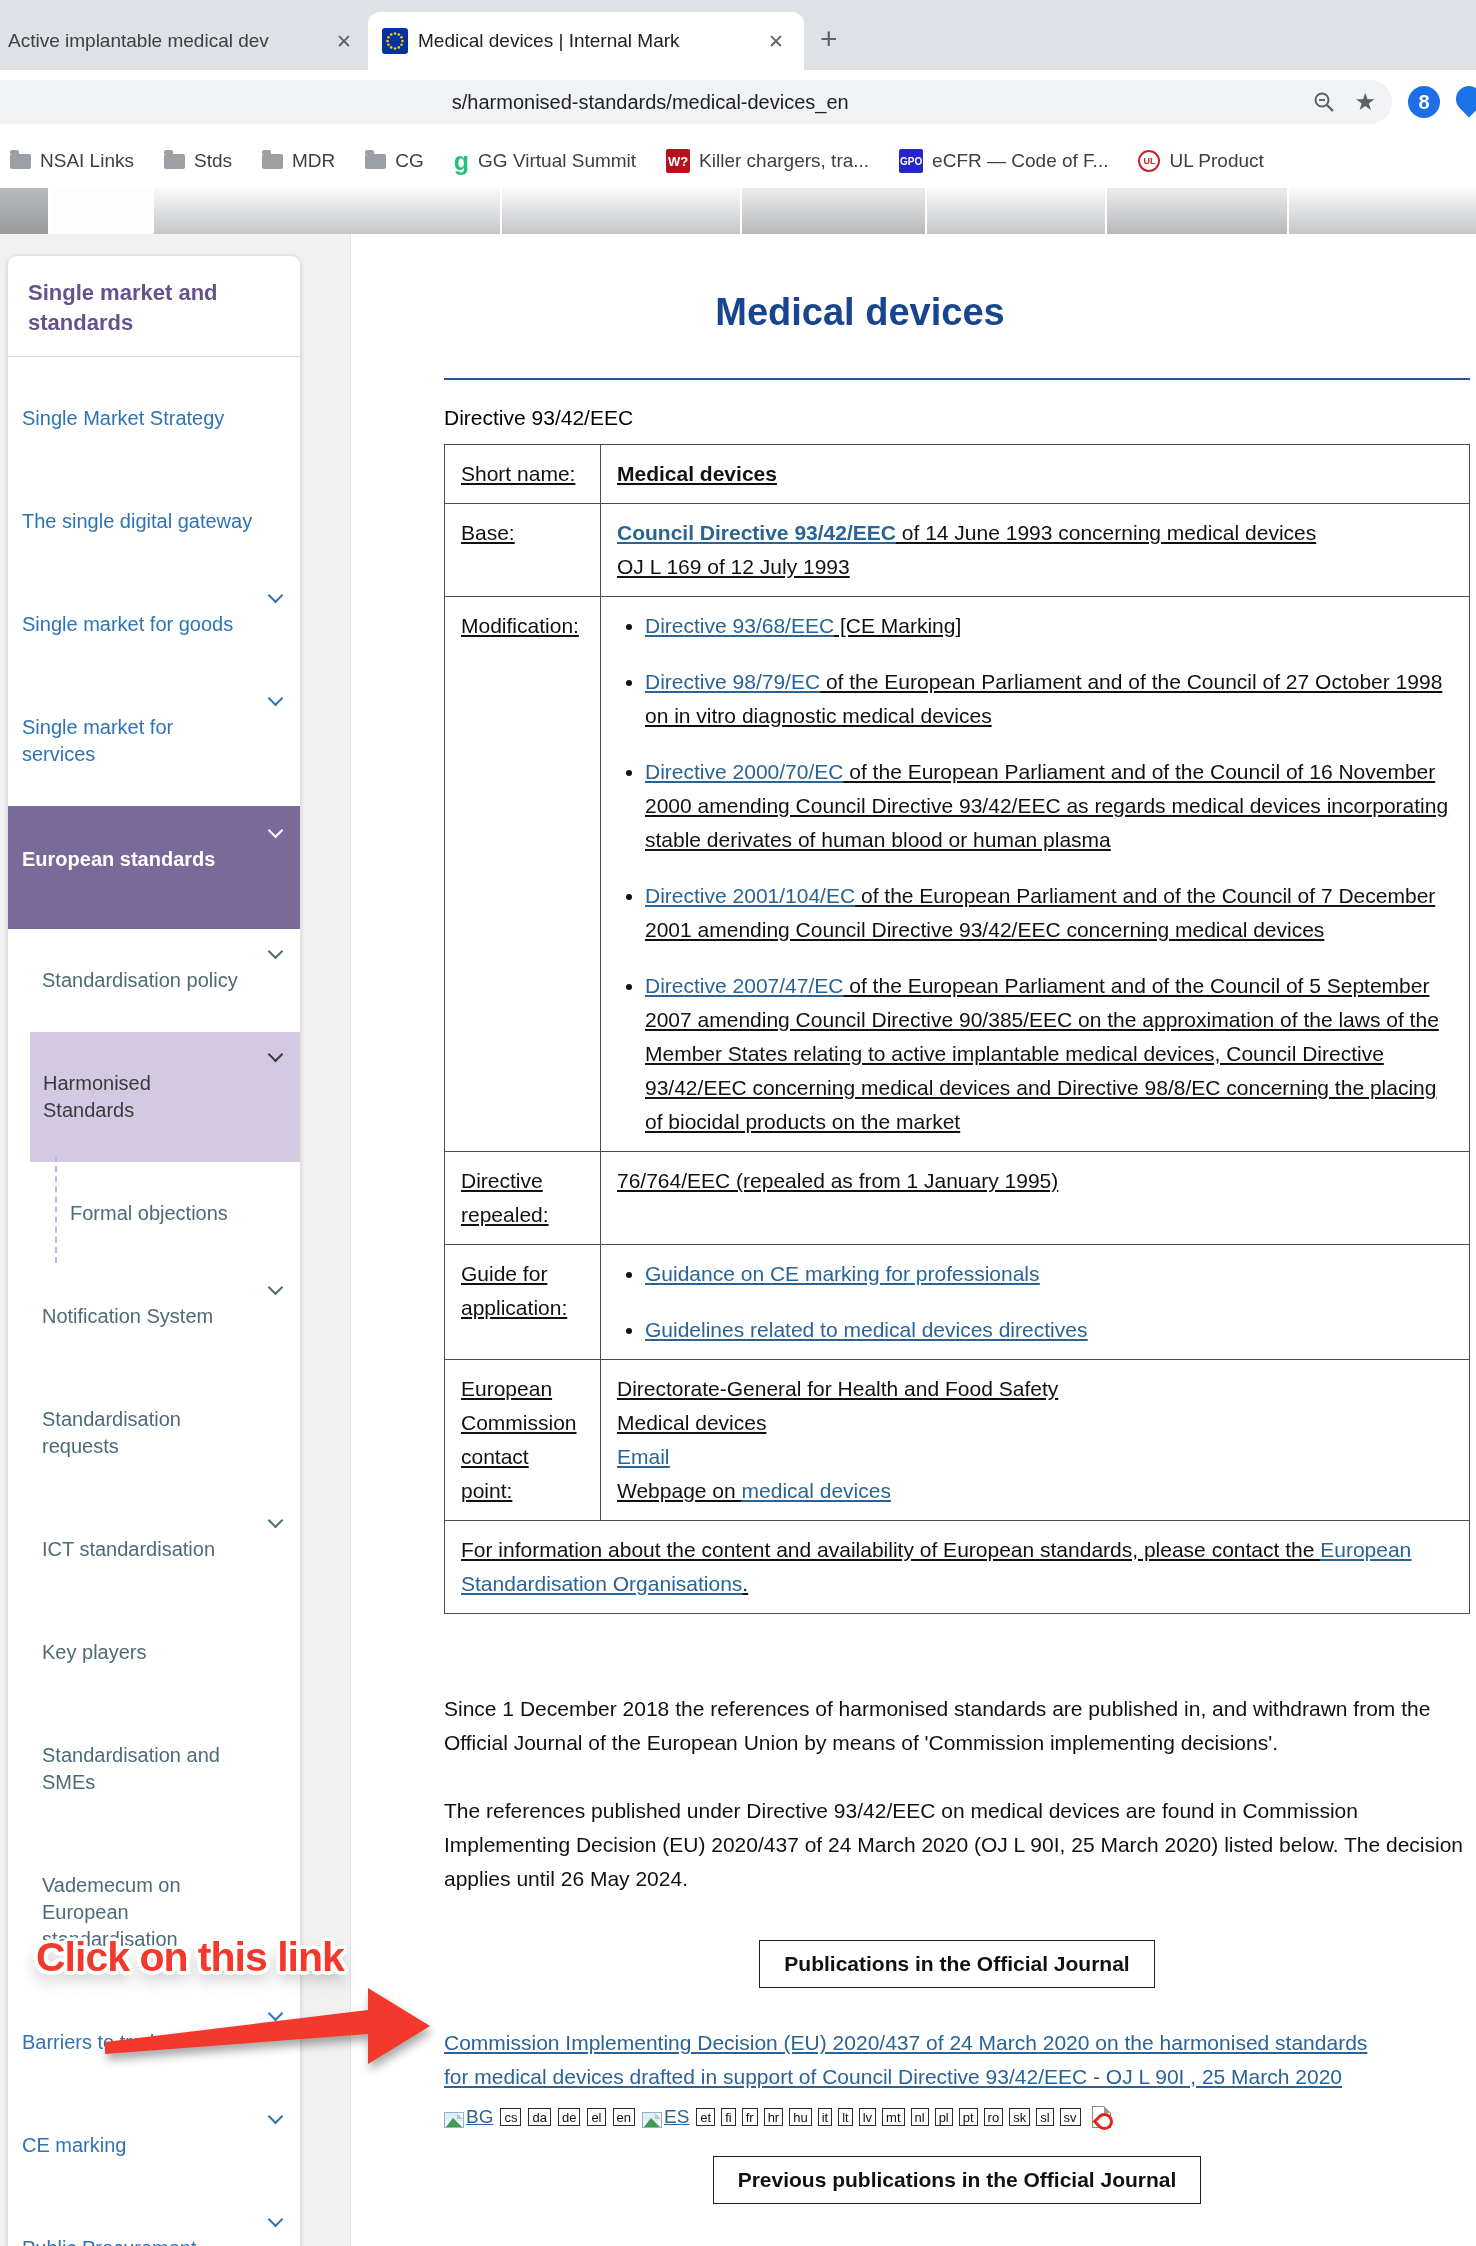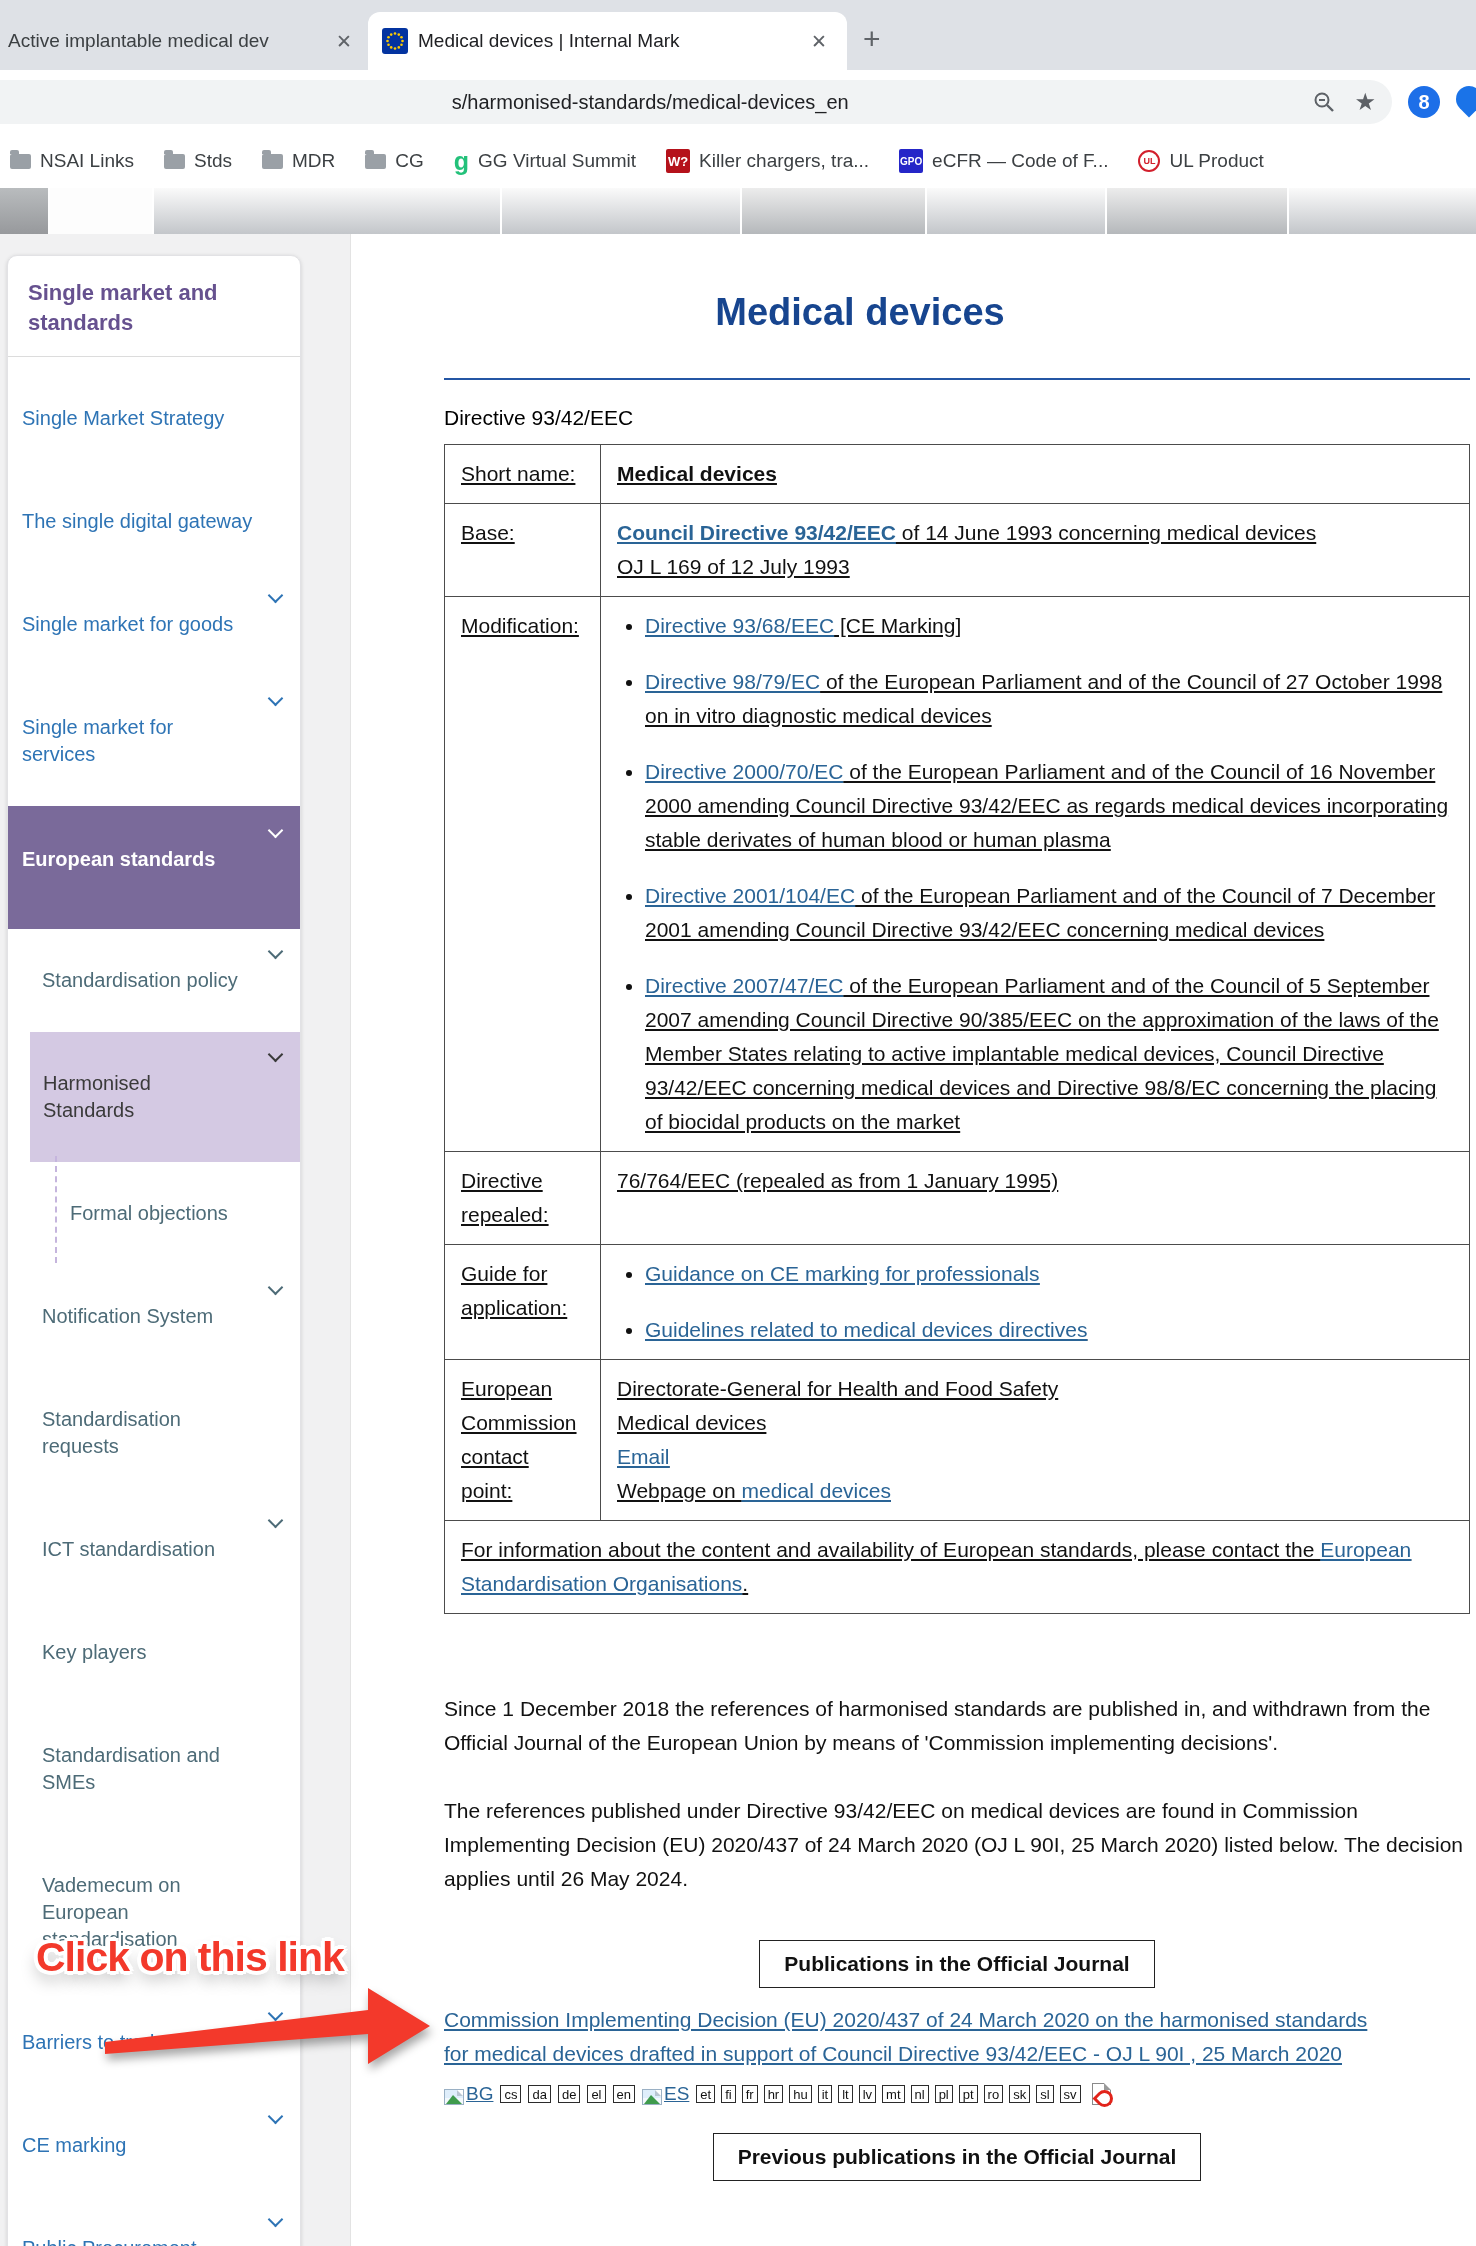--- a/index.html
+++ b/index.html
@@ -3,21 +3,21 @@
 <meta charset="utf-8">
 <style>
   * { box-sizing:border-box; margin:0; padding:0; }
   html,body { width:1476px; height:2246px; }
   body { position:relative; overflow:hidden; background:#fff; font-family:"Liberation Sans", sans-serif; }
 
   
   .tabbar { height:70px; background:#dee1e6; display:flex; align-items:flex-end; }
   .tab { height:58px; display:flex; align-items:center; font-size:19px; color:#3c4043; }
   .tab-inactive { width:368px; padding:0 10px 0 8px; }
-  .tab-active { width:479px; background:#fff; border-radius:12px 12px 0 0; padding:4px 14px; color:#202124; }
+  .tab-active { width:436px; background:#fff; border-radius:12px 12px 0 0; padding:4px 14px; color:#202124; }
   .tab-title { flex:1; white-space:nowrap; overflow:hidden; }
   .tab-close { font-size:19px; color:#5f6368; padding:0 6px; }
   .eu-fav { width:26px; height:26px; margin-right:10px; flex:0 0 auto; }
   .newtab-btn { font-size:30px; color:#5f6368; margin:0 0 16px 16px; line-height:1; }
 
   .urlrow { height:64px; background:#fff; display:flex; align-items:center; }
   .omnibox { flex:1; height:44px; background:#f1f3f4; border-radius:0 22px 22px 0; display:flex; align-items:center; padding:0 16px 0 6px; overflow:hidden; }
   .url-text { font-size:20px; color:#202124; white-space:nowrap; flex:1; overflow:hidden;text-align:center; }
   .ic-btn { margin-left:18px; display:flex; align-items:center; }
   .star-glyph { font-size:24px; color:#5d6166; }
@@ -74,21 +74,21 @@
   a.lnk { color:#2a6496; text-decoration:underline; cursor:pointer; }
   a.lnk.bold { font-weight:bold; }
 
   p.body { width:1026px; font-size:21px; line-height:34px; color:#111; }
   .p1 { margin-top:78px; }
   .p2 { margin-top:34px; }
 
   .oj-box { display:table; margin:44px auto 0; border:1.5px solid #222; padding:11px 24px; font-weight:bold; font-size:21px; color:#111; }
   .prev-box { margin-top:28px;text-align:center; }
 
-  .decision-links { margin-top:15px; font-size:21px; line-height:34px; }
+  .decision-links { margin-top:38px; font-size:21px; line-height:34px; }
   .decision-links a { display:block; }
 
   .langrow { margin-top:12px; display:flex; align-items:center; gap:7px; flex-wrap:nowrap; }
   .lang-link { font-size:19px; color:#2a6496; text-decoration:underline; display:flex; align-items:end; cursor:pointer; }
   .lang-box { display:inline-block; border:1.5px solid #2b2b2b; padding:2px 3px 1px; font-size:13px; line-height:13px; color:#111; background:#fff; box-shadow:inset 0 0 0 1.5px #fff; }
   .broken-img { width:20px; height:16px; border:1px solid #9ab0c4; background:linear-gradient(#dfeefb 55%, #f3f8fd 55%); position:relative; display:inline-block; margin-right:2px; overflow:hidden; }
   .broken-img::after { content:''; position:absolute; bottom:0; left:1px; border-left:7px solid transparent; border-right:9px solid transparent; border-bottom:9px solid #3f9b4d; }
   .broken-img::before { content:''; position:absolute; top:0; right:0; border-top:6px solid #fff; border-left:6px solid #b9c6d2; }
   .pdf-icon { width:19px; height:22px; background:#fff; border:1px solid #8a8a8a; position:relative; display:inline-block; margin-left:4px; }
   .pdf-icon::before { content:''; position:absolute; top:-1px; right:-1px; border-top:7px solid #fff; border-left:7px solid #9a9a9a; }

